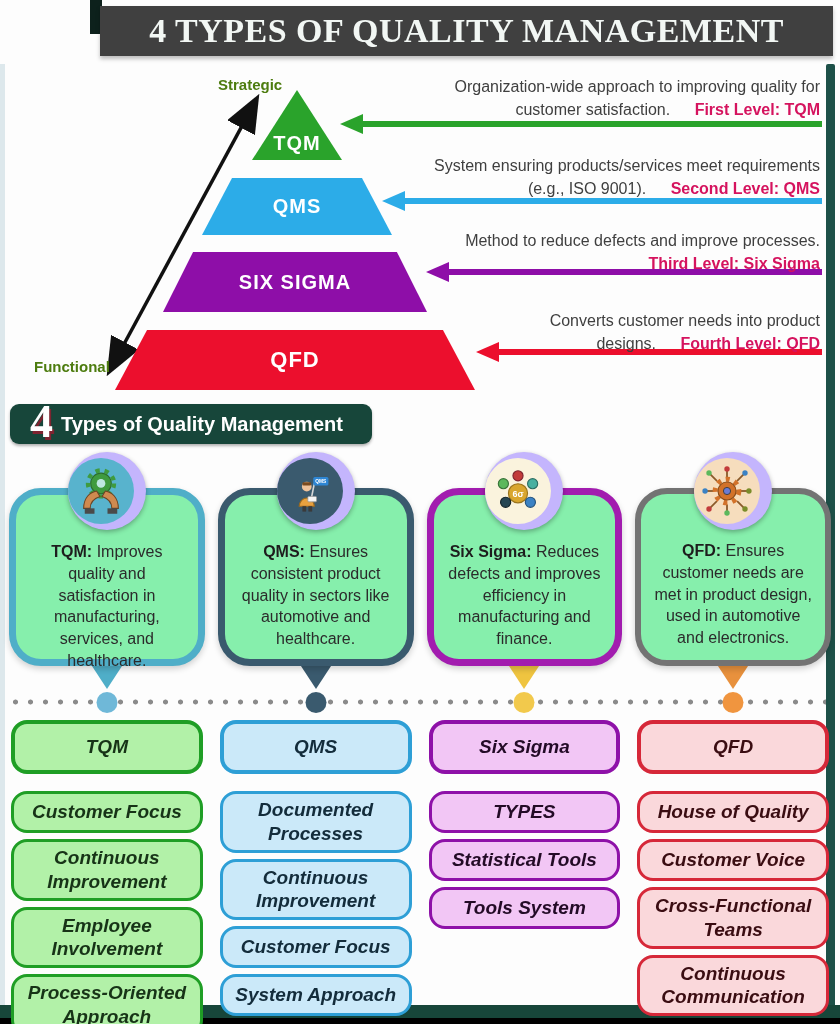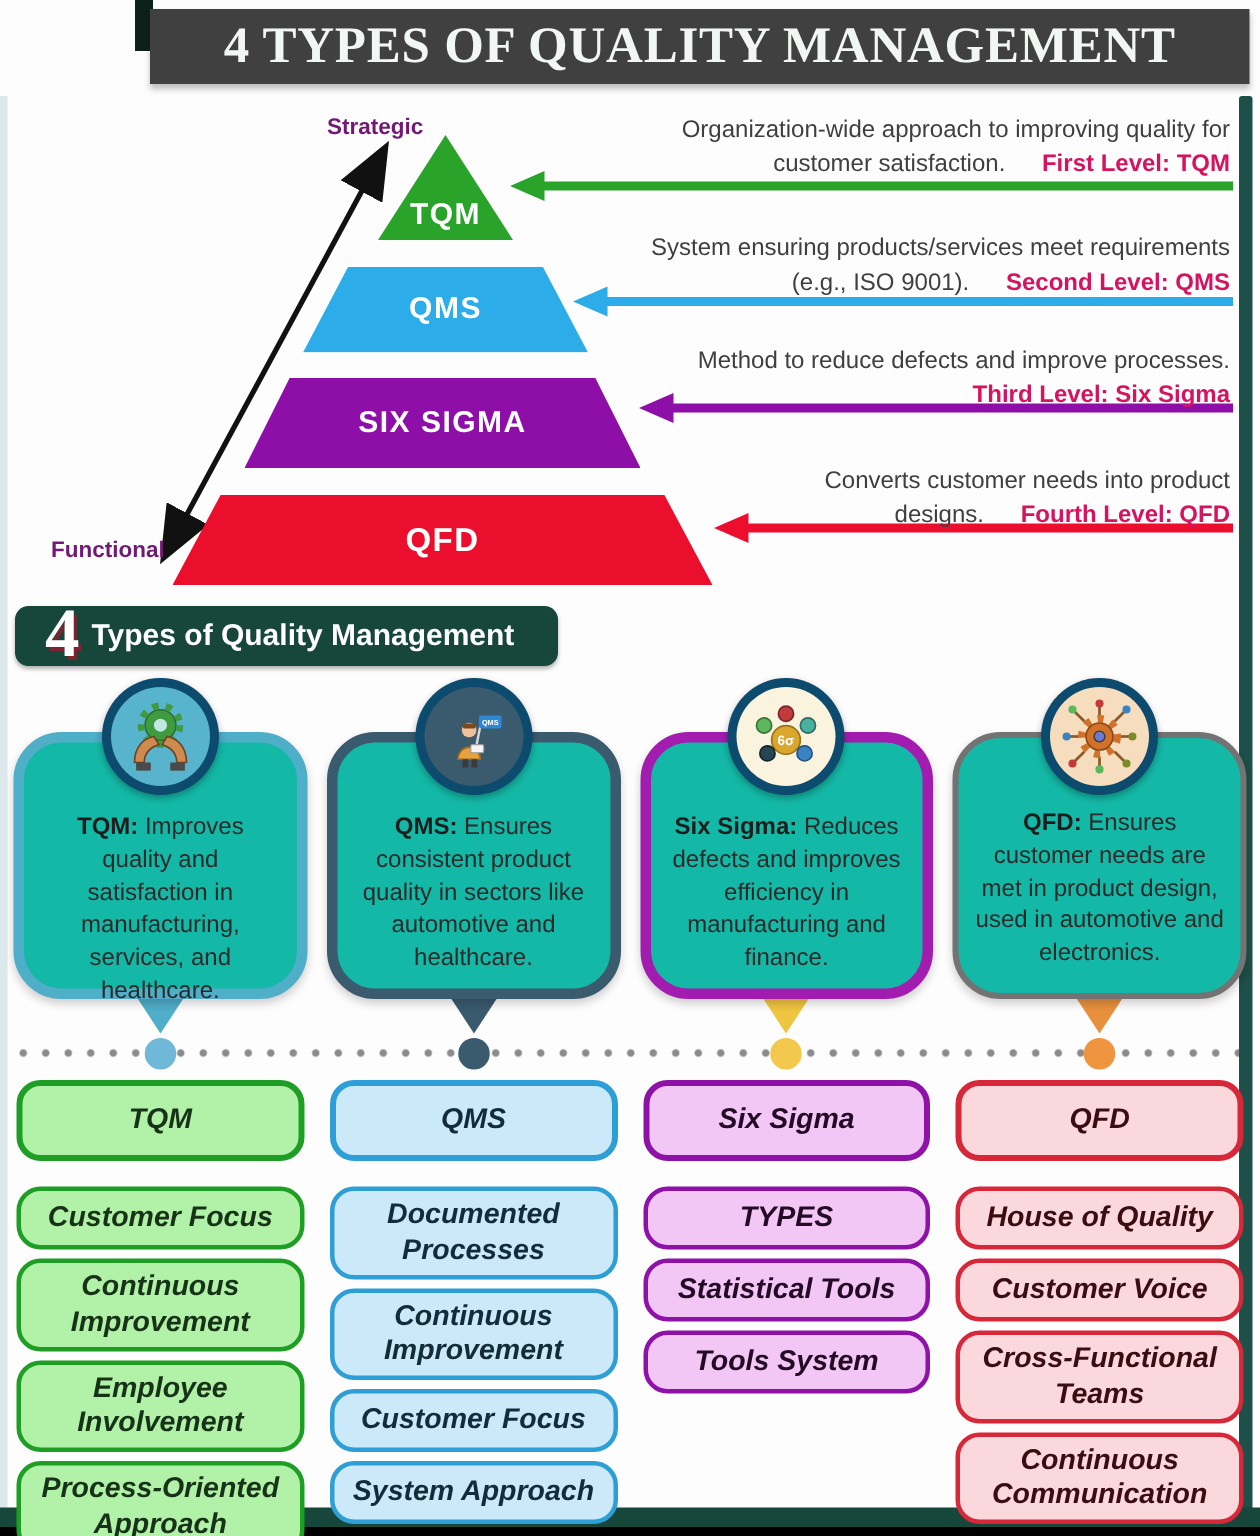--- a/index.html
+++ b/index.html
@@ -23,21 +23,21 @@
     color:#fff; font-weight:bold; letter-spacing:1px; }
   .plevel.tqm { left:252px; top:90px; width:90px; height:70px; background:#2aa32b;
     clip-path:polygon(50% 0,100% 100%,0 100%); font-size:20px; align-items:flex-end; padding-bottom:5px; }
   .plevel.qms { left:202px; top:178px; width:190px; height:57px; background:#2cace8;
     clip-path:polygon(15.8% 0,84.2% 0,100% 100%,0 100%); font-size:20px; }
   .plevel.six { left:163px; top:252px; width:264px; height:60px; background:#8e0ea8;
     clip-path:polygon(11.4% 0,88.6% 0,100% 100%,0 100%); font-size:20px; }
   .plevel.qfd { left:115px; top:330px; width:360px; height:60px; background:#ec0f2d;
     clip-path:polygon(8.9% 0,91.1% 0,100% 100%,0 100%); font-size:22px; }
 
-  .axis-label { position:absolute; font-weight:bold; font-size:15px; color:#701a75; }
+  .axis-label { position:absolute; font-weight:bold; font-size:15px; color:#4d7c0f; }
   .axis-top { left:218px; top:76px; }
   .axis-bottom { left:34px; top:358px; }
 
   svg.arrows { position:absolute; left:0; top:0; width:840px; height:1024px; pointer-events:none; }
 
   
   .ann { position:absolute; right:20px; text-align:right; font-size:16px; color:#3f3f3f; line-height:1.42; }
   .ann .hl { font-weight:bold; color:#d5135e;padding-left:20px; }
   .ann1 { top:76px;  width:432px; }
   .ann2 { top:155px; width:420px; }
@@ -48,30 +48,30 @@
   .badge { position:absolute; left:10px; top:404px; width:362px; height:40px; background:#17463a;
     border-radius:9px; display:flex; align-items:center; box-shadow:0 2px 3px rgba(0,0,0,.3); }
   .badge .num { font-family:"Liberation Serif", serif; font-weight:bold; font-size:46px; color:#fff;
     margin:0 8px 4px 20px; text-shadow:2px 3px 0 #7e2430; line-height:1; }
   .badge .head { color:#fff; font-weight:bold; font-size:20px; }
 
   
   .cards { position:absolute; left:0; top:450px; width:840px; height:266px; display:flex; gap:13px; padding:0 9px; }
   .card-col { position:relative; flex:1 1 0; }
   .icon-circle { position:absolute; left:50%; top:2px; transform:translateX(-50%); width:78px; height:78px;
-    background:#0c4a6e; border-radius:50%; box-shadow:0 2px 5px rgba(0,0,0,.3); display:flex; align-items:center; justify-content:center; z-index:3; }
+    background:#c4b5fd; border-radius:50%; box-shadow:0 2px 5px rgba(0,0,0,.3); display:flex; align-items:center; justify-content:flex-start; z-index:3; }
   .icon-inner { width:66px; height:66px; border-radius:50%; display:flex; align-items:center; justify-content:center; }
-  .card-box { position:relative; margin-top:38px; height:178px; background:#14b8a6; border-radius:32px;
+  .card-box { position:relative; margin-top:38px; height:178px; background:#86efac; border-radius:32px;
     box-shadow:0 3px 6px rgba(0,0,0,.18); padding:46px 10px 8px; text-align:center; font-size:16px;
     line-height:1.36; color:#2b2b2b; z-index:2; }
   .card-box b { font-weight:bold; color:#1d1d1d; }
   .c1 .card-box { border:7px solid #4faec8; }
   .c2 .card-box { border:7px solid #3a5a6e; }
   .c3 .card-box { border:7px solid #a21caf; }
-  .c4 .card-box { border:4px solid #737373; }
+  .c4 .card-box { border:6px solid #737373; }
   .c1 .icon-inner { background:#58b3cd; }
   .c2 .icon-inner { background:#3a5a6e; }
   .c3 .icon-inner { background:#faf3dd; }
   .c4 .icon-inner { background:#f6ddbd; }
   .pointer { width:0; height:0; margin:-3px auto 0; border-left:17px solid transparent; border-right:17px solid transparent; position:relative; z-index:1; }
   .c1 .pointer { border-top:26px solid #4faec8; }
   .c2 .pointer { border-top:26px solid #3a5a6e; }
   .c3 .pointer { border-top:26px solid #efc440; }
   .c4 .pointer { border-top:26px solid #e8913d; }
   .line-dot { position:absolute; left:50%; transform:translateX(-50%); top:242px; width:21px; height:21px; border-radius:50%; z-index:4; }

